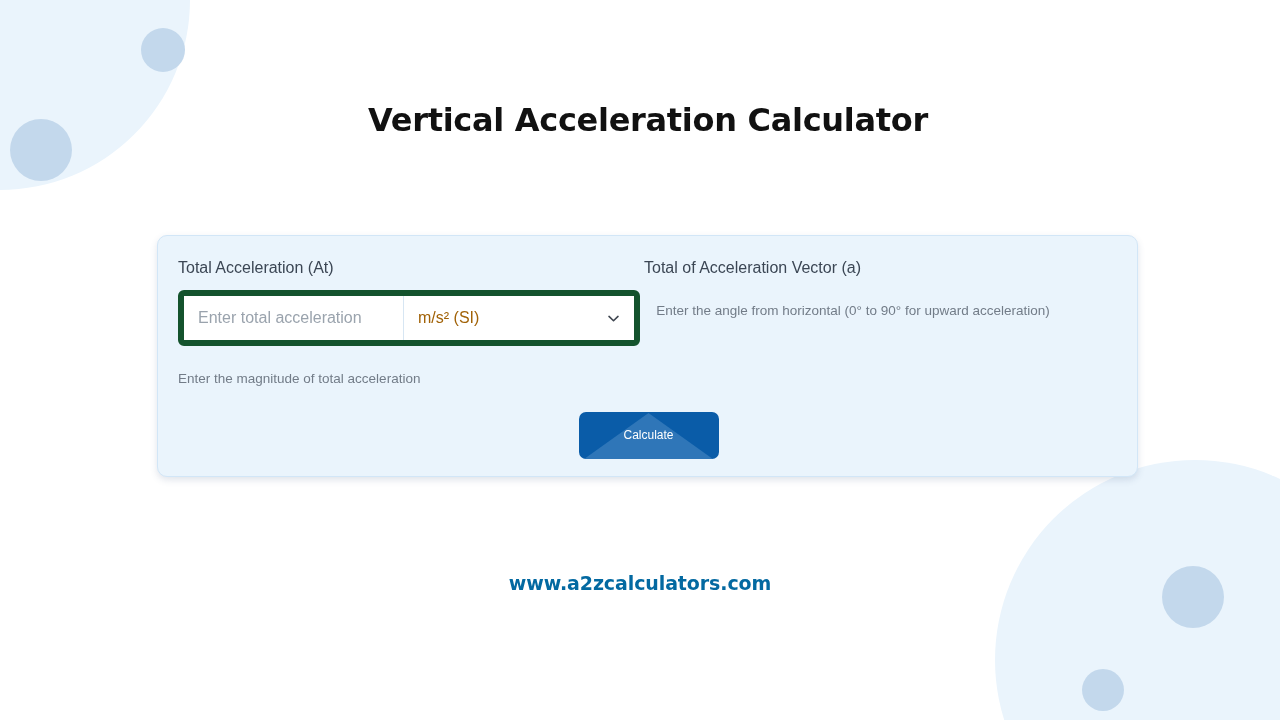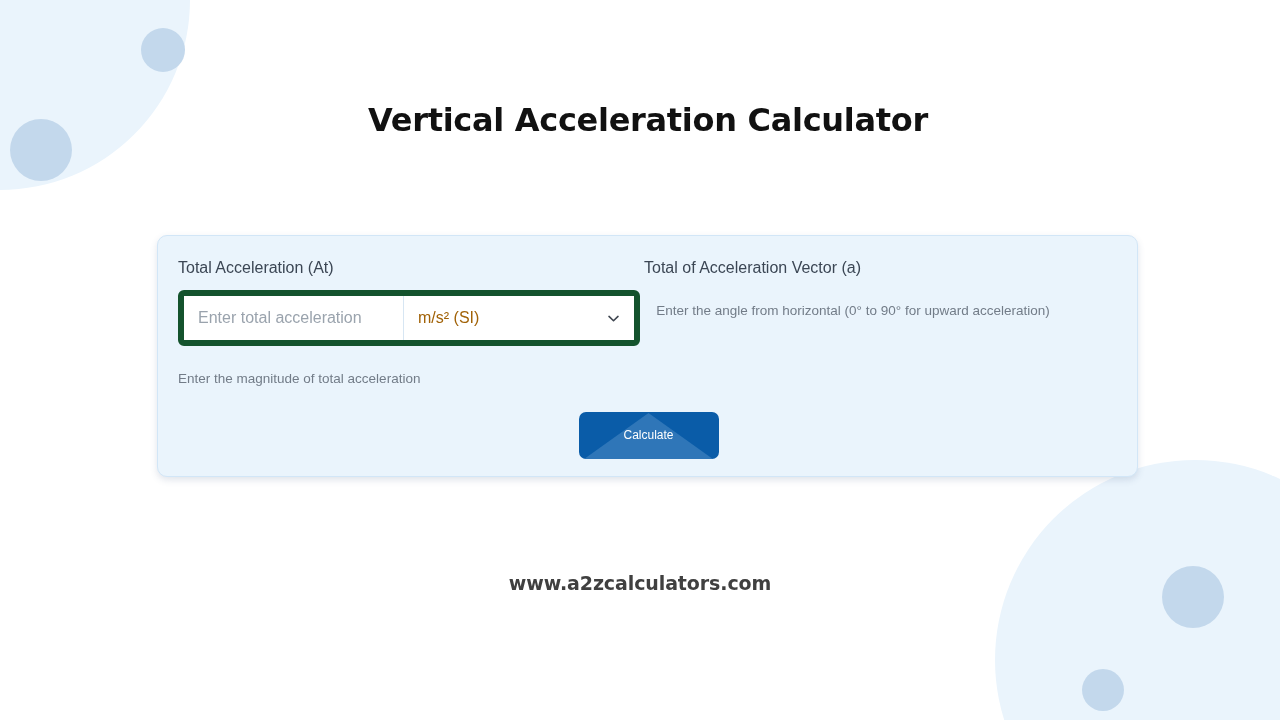--- a/index.html
+++ b/index.html
@@ -210,21 +210,21 @@
     position: absolute;
     top: 572px;
     left: 0;
     width: 1280px;
     text-align: center;
   }
   .footer-link {
     font-family: "DejaVu Sans", sans-serif;
     font-size: 19px;
     font-weight: 700;
-    color: #404040;
+    color: #0369a1;
     text-decoration: none;
     letter-spacing: -0.1px;
   }
 </style>
 </head>
 <body>
 
 <div class="deco-layer">
   <div class="blob blob-tl"></div>
   <div class="blob blob-br"></div>

